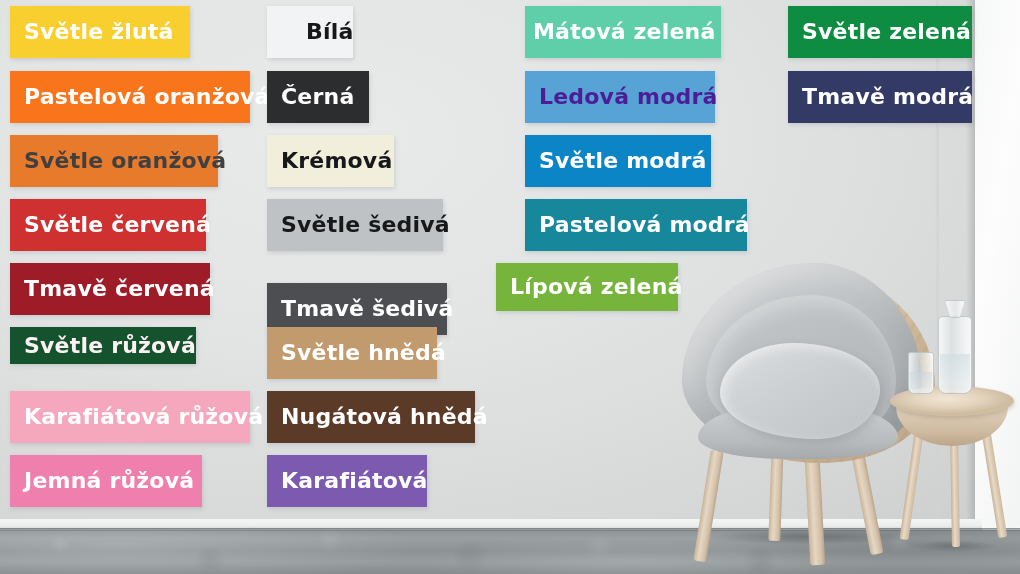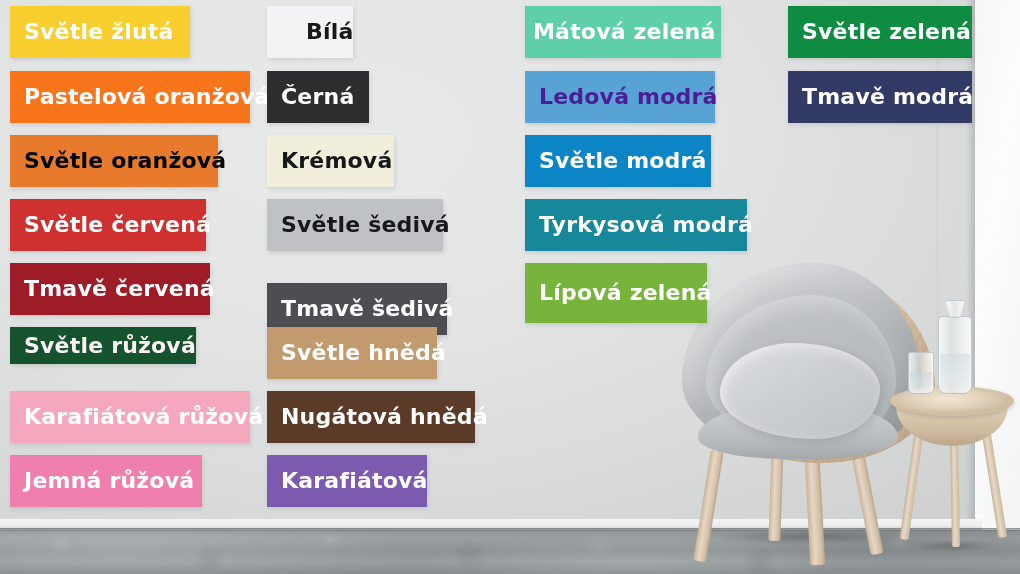--- a/index.html
+++ b/index.html
@@ -218,21 +218,21 @@
     <div class="carafe-neck"></div>
   </div>
 
   <div id="decal-layer">
       <div class="decal" style="left: 10px; top: 6px; width: 180px; height: 52px; background: rgb(249, 207, 47); color: rgb(255, 255, 255);">
         <span>Světle žlutá</span>
       </div>
       <div class="decal" style="left: 10px; top: 71px; width: 240px; height: 52px; background: rgb(248, 117, 28); color: rgb(255, 255, 255);">
         <span>Pastelová oranžová</span>
       </div>
-      <div class="decal" style="left: 10px; top: 135px; width: 208px; height: 52px; background: rgb(232, 122, 43); color: #000000;">
+      <div class="decal" style="left: 10px; top: 135px; width: 208px; height: 52px; background: rgb(232, 122, 43); color: #404040;">
         <span>Světle oranžová</span>
       </div>
       <div class="decal" style="left: 10px; top: 199px; width: 196px; height: 52px; background: rgb(207, 48, 48); color: rgb(255, 255, 255);">
         <span>Světle červená</span>
       </div>
       <div class="decal" style="left: 10px; top: 263px; width: 200px; height: 52px; background: rgb(158, 28, 40); color: rgb(255, 255, 255);">
         <span>Tmavě červená</span>
       </div>
       <div class="decal" style="left: 10px; top: 327px; width: 186px; height: 37px; background: #14532d; color: rgb(253, 241, 244);">
         <span>Světle růžová</span>
@@ -270,23 +270,23 @@
       <div class="decal" style="left: 525px; top: 6px; width: 196px; height: 52px; background: rgb(95, 207, 169); color: rgb(255, 255, 255); padding-left: 8px;">
         <span>Mátová zelená</span>
       </div>
       <div class="decal" style="left: 525px; top: 71px; width: 190px; height: 52px; background: rgb(87, 163, 214); color: #4c1d95;">
         <span>Ledová modrá</span>
       </div>
       <div class="decal" style="left: 525px; top: 135px; width: 186px; height: 52px; background: rgb(12, 133, 198); color: rgb(255, 255, 255);">
         <span>Světle modrá</span>
       </div>
       <div class="decal" style="left: 525px; top: 199px; width: 222px; height: 52px; background: rgb(23, 136, 155); color: rgb(255, 255, 255);">
-        <span>Tyrkysová modrá</span>
-      </div>
-      <div class="decal" style="left: 525px; top: 263px; width: 182px; height: 60px; background: rgb(118, 180, 60); color: rgb(255, 255, 255);">
+        <span>Pastelová modrá</span>
+      </div>
+      <div class="decal" style="left: 496px; top: 263px; width: 182px; height: 48px; background: rgb(118, 180, 60); color: rgb(255, 255, 255);">
         <span>Lípová zelená</span>
       </div>
       <div class="decal" style="left: 788px; top: 6px; width: 184px; height: 52px; background: rgb(13, 140, 66); color: rgb(255, 255, 255);">
         <span>Světle zelená</span>
       </div>
       <div class="decal" style="left: 788px; top: 71px; width: 184px; height: 52px; background: rgb(52, 58, 102); color: rgb(255, 255, 255);">
         <span>Tmavě modrá</span>
       </div>
     </div>
 </div>

